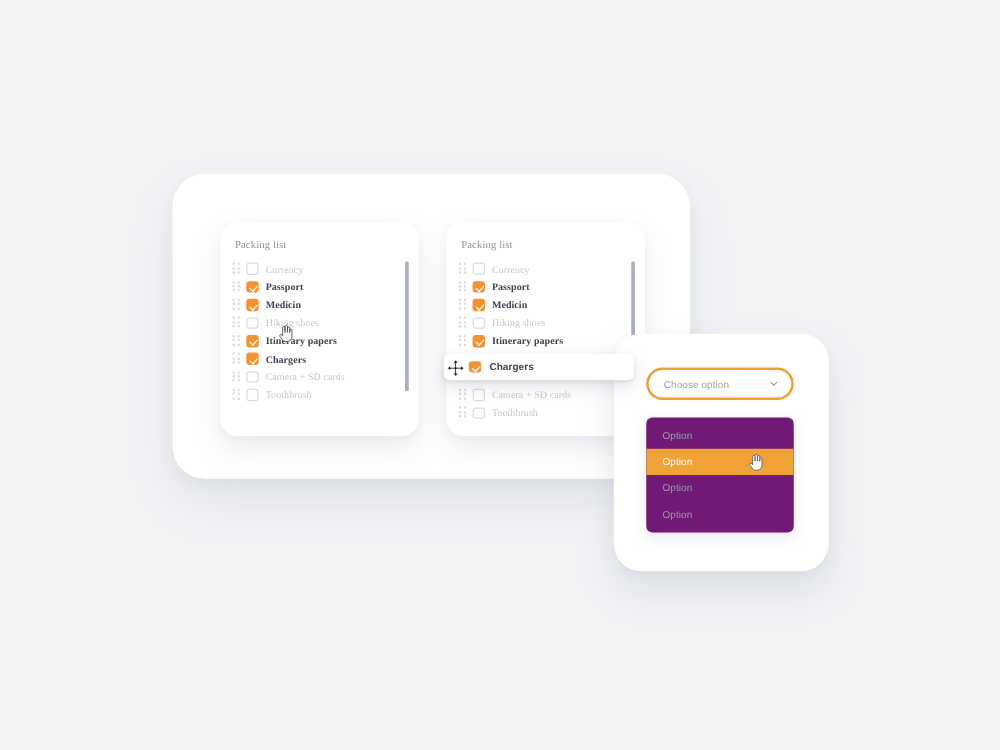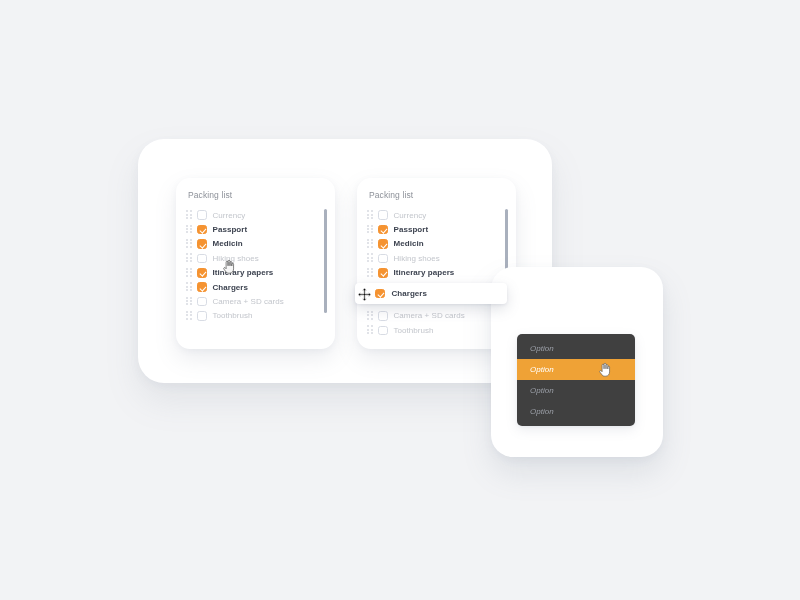--- a/index.html
+++ b/index.html
@@ -38,20 +38,21 @@
   }
 
   
   .list-card {
     position: absolute;
     background: #ffffff;
     border-radius: 14px;
     box-shadow: 0 10px 22px rgba(120,130,150,0.14),
                 0 2px 6px rgba(120,130,150,0.07);
     overflow: hidden;
+    font-family: Liberation Serif, serif;
   }
   #card-one  { left: 176px; top: 178px; width: 159px; height: 171px; }
   #card-two  { left: 357px; top: 178px; width: 159px; height: 171px; }
 
   .card-title {
     font-size: 8.5px;
     color: #8d9199;
     letter-spacing: 0.1px;
     padding: 12px 0 0 12px;
   }
@@ -202,27 +203,26 @@
     width: 8px;
     height: 8px;
     flex: 0 0 auto;
   }
 
   .option-list {
     position: absolute;
     left: 26px;
     top: 67px;
     width: 118px;
-    background: #404040;
+    background: #701a75;
     border-radius: 5px;
     box-shadow: 0 4px 12px rgba(120,130,150,0.14),
                 0 1px 3px rgba(120,130,150,0.08);
     overflow: hidden;
     padding: 4px 0;
-    font-style: italic;
   }
   .option {
     height: 21px;
     display: flex;
     align-items: center;
     padding-left: 13px;
     font-size: 8px;
     color: #9a9ea6;
     letter-spacing: 0.05px;
   }
@@ -443,20 +443,26 @@
     <span class="cbox checked"></span>
     <span class="row-label">Chargers</span>
   </div>
 
   <svg class="move-cursor" viewBox="0 0 24 24">
     <path d="M12 1.5 L15.4 5.4 H13.1 V10.9 H18.6 V8.6 L22.5 12 L18.6 15.4 V13.1 H13.1 V18.6 H15.4 L12 22.5 L8.6 18.6 H10.9 V13.1 H5.4 V15.4 L1.5 12 L5.4 8.6 V10.9 H10.9 V5.4 H8.6 Z" fill="#111111" stroke="#ffffff" stroke-width="1.1" stroke-linejoin="round"></path>
   </svg>
 
   <div id="dropdown-card">
 
+    <div class="select-pill">
+      <span class="sel-text">Choose option</span>
+      <svg class="chevron" viewBox="0 0 12 12">
+        <path d="M2.6 4.4 L6 7.8 L9.4 4.4" fill="none" stroke="#9aa0a8" stroke-width="1.5" stroke-linecap="round" stroke-linejoin="round"></path>
+      </svg>
+    </div>
 
     <div class="option-list" id="option-list">
         <div class="option">
           <span>Option</span>
         </div>
         <div class="option active">
           <span>Option</span>
         </div>
         <div class="option">
           <span>Option</span>

